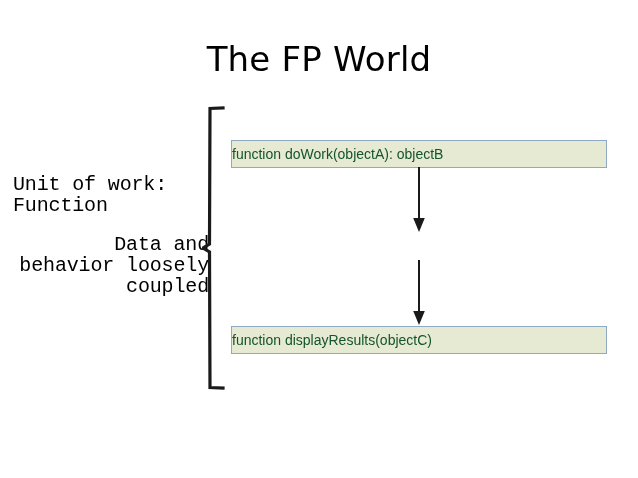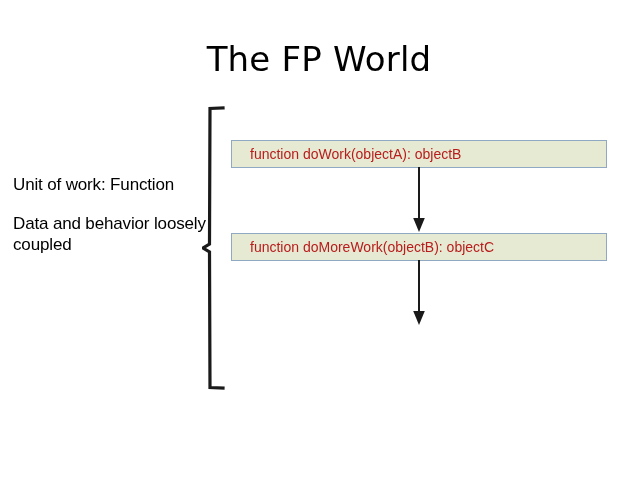--- a/index.html
+++ b/index.html
@@ -42,29 +42,29 @@
   }
 
   
   #bullet-list {
     position: absolute;
     left: 13px;
     top: 174px;
     width: 196px;
   }
   .bullet-item {
-    font-family: Liberation Sans, sans-serif;
-    font-size: 17px;
+    font-family: Liberation Mono, monospace;
+    font-size: 20px;
     font-weight: 400;
     color: #000000;
     line-height: 21px;
     letter-spacing: -0.15px;
   }
   .bullet-item.b0 { margin-bottom: 18px; }
-  .bullet-item.b1 { margin-bottom: 30px; }
+  .bullet-item.b1 { margin-bottom: 30px; text-align: right; }
   .bullet-item.b2 { margin-bottom: 0; }
 
   
   #brace {
     position: absolute;
     left: 202px;
     top: 104px;
     width: 30px;
     height: 288px;
   }
@@ -78,22 +78,22 @@
     box-sizing: border-box;
     background: #e6ead3;
     border: 1px solid #8ea9c1;
     display: flex;
     align-items: center;
   }
   .flow-box-label {
     font-family: "Liberation Sans", sans-serif;
     font-size: 14px;
     font-weight: 400;
-    color: #b91c1c;
-    padding-left: 18px;
+    color: #14532d;
+    padding-left: 0;
     white-space: nowrap;
     letter-spacing: 0px;
   }
   #flow-box-0 { top: 140px; }
   #flow-box-1 { top: 233px; }
   #flow-box-2 { top: 326px; }
 
   
   .flow-arrow {
     position: absolute;
@@ -126,25 +126,25 @@
     <span class="flow-box-label">function doWork(objectA): objectB</span>
   </div>
 
   <div class="flow-arrow" id="flow-arrow-0">
     <svg width="20" height="66" viewBox="0 0 20 66">
       <line x1="10" y1="0" x2="10" y2="54" stroke="#1a1a1a" stroke-width="2"></line>
       <polygon points="10,65 4.2,51 15.8,51" fill="#1a1a1a"></polygon>
     </svg>
   </div>
 
-  <div class="flow-box" id="flow-box-1">
-    <span class="flow-box-label">function doMoreWork(objectB): objectC</span>
-  </div>
 
   <div class="flow-arrow" id="flow-arrow-1">
     <svg width="20" height="66" viewBox="0 0 20 66">
       <line x1="10" y1="0" x2="10" y2="54" stroke="#1a1a1a" stroke-width="2"></line>
       <polygon points="10,65 4.2,51 15.8,51" fill="#1a1a1a"></polygon>
     </svg>
   </div>
 
+  <div class="flow-box" id="flow-box-2">
+    <span class="flow-box-label">function displayResults(objectC)</span>
+  </div>
 
 </div>
 
 </body></html>

